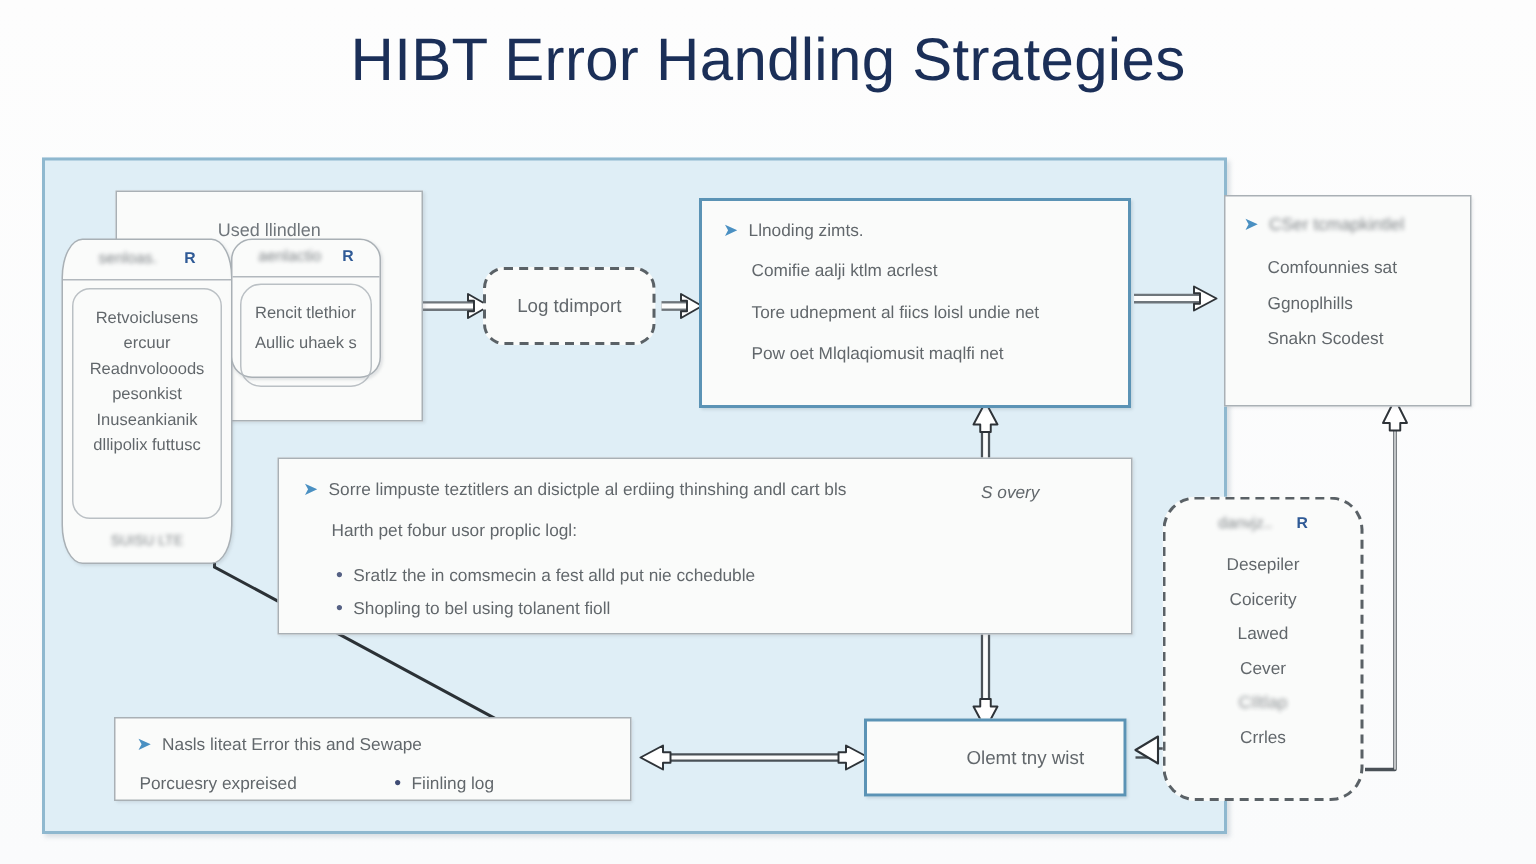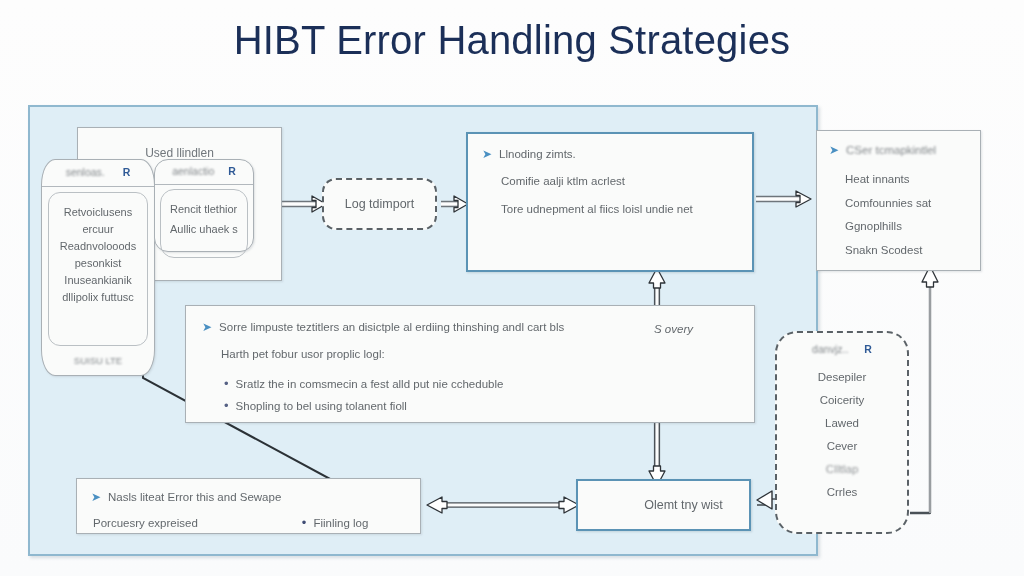--- a/index.html
+++ b/index.html
@@ -212,21 +212,21 @@
     line-height: 2.0;
     font-size: 11.5px;
   }
 
   #report-box {
     left: 46px; top: 371px; width: 345px; height: 56px;
     padding: 10px 0 0 14px;
   }
   #report-box .rp-row2 {
     display: flex;
-    gap: 104px;
+    gap: 65px;
     margin-top: 9px;
     padding-left: 2px;
   }
 
   #client-box {
     left: 546px; top: 372px; width: 175px; height: 52px;
     display: flex; align-items: center; justify-content: center;
     font-size: 12.5px;
     padding-left: 40px;
   }
@@ -357,29 +357,29 @@
     <span class="smudge">Log tdimport</span>
   </div>
 
   <div id="handling-box" class="node node-solid-blue">
     <div class="row hb-line">
       <span class="bullet-arrow">➤</span>
       <span class="smudge">Llnoding zimts.</span>
     </div>
     <div class="hb-line smudge" style="padding-left:19px;">Comifie aalji ktlm acrlest</div>
     <div class="hb-line smudge" style="padding-left:19px;">Tore udnepment al fiics loisl undie net</div>
+    <div class="hb-line smudge" style="padding-left:19px;">Pow oet Mlqlaqiomusit maqlfi net</div>
   </div>
 
   <div id="escalation-box" class="node node-solid-gray">
     <div class="row">
       <span class="bullet-arrow">➤</span>
       <span class="smudge-hard">CSer tcmapkintlel</span>
     </div>
     <div class="eb-list smudge">
-      <div>Heat innants</div>
       <div>Comfounnies sat</div>
       <div>Ggnoplhills</div>
       <div>Snakn Scodest</div>
     </div>
   </div>
 
   <div id="recovery-box" class="node node-solid-gray">
     <div class="row">
       <span class="bullet-arrow">➤</span>
       <span class="smudge">Sorre limpuste teztitlers an disictple al erdiing thinshing andl cart bls</span>

